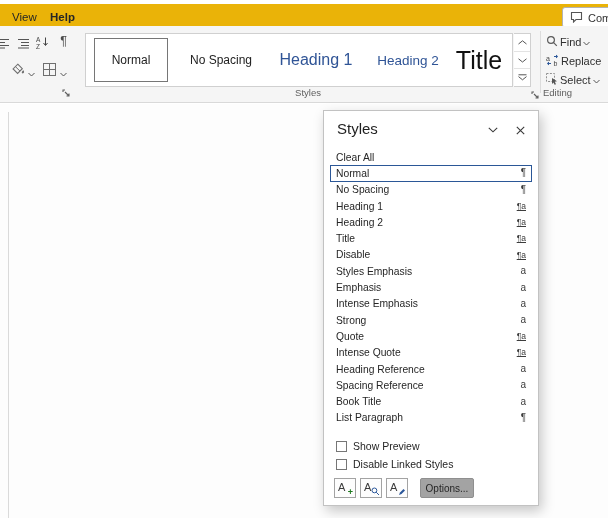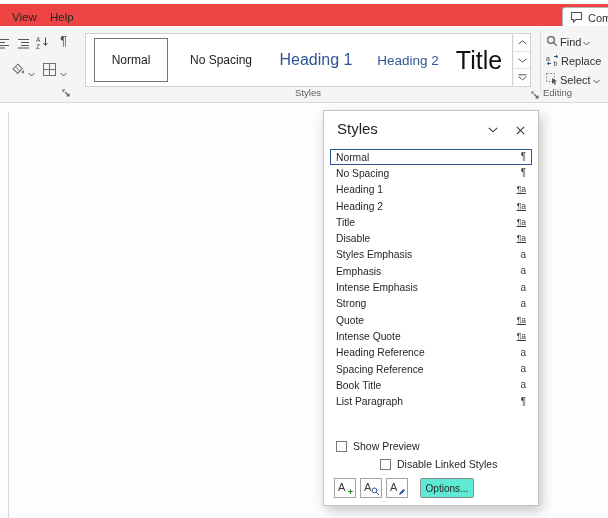--- a/index.html
+++ b/index.html
@@ -1,23 +1,23 @@
 <!DOCTYPE html>
 <html><head>
 <meta charset="utf-8">
 <style>
   * { box-sizing: border-box; margin: 0; padding: 0; }
   body { font-family: "Liberation Sans", sans-serif; background:#fff; }
   .screen { position:relative; width:608px; height:518px; overflow:hidden; background:#fff; cursor:default; }
 
   
-  .topbar { position:absolute; left:0; top:4px; width:100%; height:26px; background:#ef4444; }
+  .topbar { position:absolute; left:0; top:4px; width:100%; height:26px; background:#eab308; }
   .menu-item { position:absolute; top:0; line-height:26px; font-size:11.5px; color:#262626; }
   .menu-view { left:12px; }
-  .menu-help { left:50px; }
+  .menu-help { left:50px;font-weight:bold; }
   .comments-btn { position:absolute; left:562px; top:3px; height:21px; width:72px;
     border:1px solid #b3b3b3; border-radius:3px; background:#fff;
     display:flex; align-items:center; gap:5px; padding-left:7px;
     font-size:11px; color:#333; font-family:inherit; }
 
   
   .ribbon { position:absolute; left:0; top:26px; width:100%; height:77px; background:#f5f5f5; border-bottom:1px solid #d9d9d9; }
   .icon-btn { position:absolute; width:17px; height:16px; display:flex; align-items:center; justify-content:center;
     background:none; border:none; padding:0; color:#555; }
   .pg-i1 { left:-5px; top:9px; } .pg-i2 { left:15px; top:9px; }
@@ -67,31 +67,31 @@
 
   .pane-list { position:absolute; left:0; top:38px; width:100%; padding:0 6px; }
   .style-row { height:16.3px; display:flex; align-items:center; justify-content:space-between;
     padding:0 5px; border:1px solid transparent; font-size:10.3px; color:#262626; }
   .style-row.selected { border-color:#2b5797; }
   .style-symbol { color:#3c3c3c; font-size:10px; line-height:1; }
   .kind-linked .style-symbol { font-size:8.5px; text-decoration:underline; }
 
   .pane-check { position:absolute; left:12px; display:flex; align-items:center; gap:6px;
     font-size:10.5px; color:#262626; }
-  .check-preview { top:329px; } .check-disable { top:347px;margin-left:44px; }
+  .check-preview { top:329px; } .check-disable { top:347px; }
   .checkbox { width:11px; height:11px; border:1px solid #767676; background:#fff; flex:0 0 auto; }
 
   .pane-tools { position:absolute; left:10px; top:367px; display:flex; gap:4px; align-items:center; }
   .tool-btn { position:relative; width:22px; height:20px; border:1px solid #a3a3a3; background:#fdfdfd;
     padding:0; font-family:inherit; }
   .tool-a { position:absolute; left:3px; top:2px; font-size:11px; color:#3a3a3a; }
   .badge-plus { position:absolute; right:2px; bottom:0; font-size:9px; font-weight:bold; color:#1e7a1e; line-height:1; }
   .mini { position:absolute; right:1px; bottom:1px; }
   .options-btn { margin-left:8px; height:20px; width:54px; border:1px solid #8f8f8f; border-radius:2px;
-    background:#5eead4; font-size:10px; color:#262626; font-family:inherit; }
+    background:#a3a3a3; font-size:10px; color:#262626; font-family:inherit; }
 </style>
 </head>
 <body>
 
 <div class="screen">
 
   <div class="topbar">
     <span class="menu-item menu-view">View</span>
     <span class="menu-item menu-help">Help</span>
     <button class="comments-btn">
@@ -261,20 +261,23 @@
           <polyline points="0.8,0.8 5,4.8 9.2,0.8" fill="none" stroke="#3a3a3a" stroke-width="1.1"></polyline>
         </svg>
     </button>
     <button class="pane-close-btn">
       <svg width="9" height="9">
           <path d="M0.8 0.8 L8.2 8.2 M8.2 0.8 L0.8 8.2" stroke="#3a3a3a" stroke-width="1.1"></path>
         </svg>
     </button>
 
     <div class="pane-list" id="styles-list">
+      <div class="style-row">
+        <span class="style-name">Clear All</span>
+      </div>
 
   <div class="style-row kind-para selected">
     <span class="style-name">Normal</span>
     <span class="style-symbol">¶</span>
   </div>
 
   <div class="style-row kind-para">
     <span class="style-name">No Spacing</span>
     <span class="style-symbol">¶</span>
   </div>

